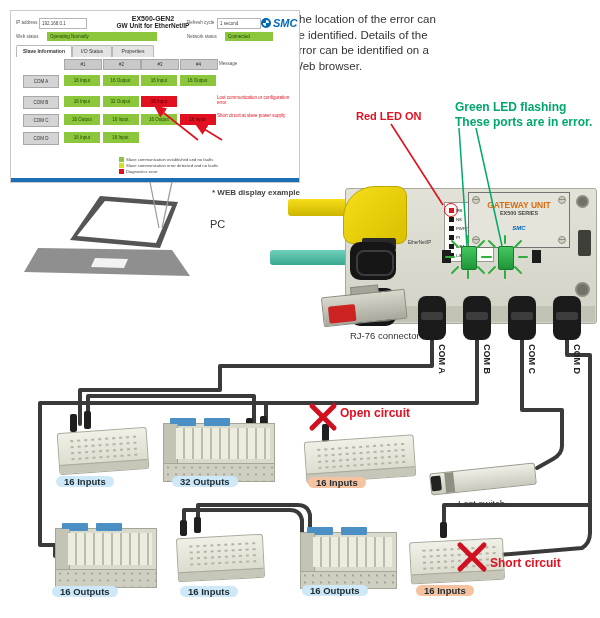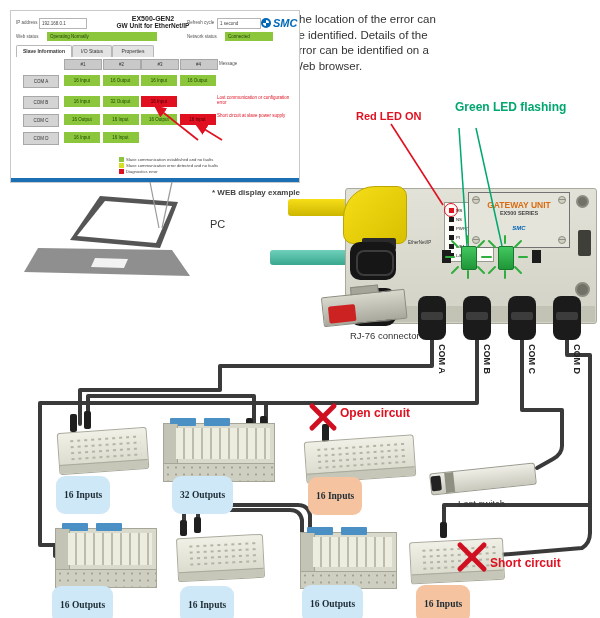--- a/index.html
+++ b/index.html
@@ -77,21 +77,21 @@
   .io .lip{position:absolute;left:0;bottom:0;width:100%;height:8px;background:#c7c7b9;border-top:1px solid #a9a99c;}
   .pin{position:absolute;width:7px;height:18px;background:#1f1f1f;border-radius:2px;z-index:2;}
   .manifold{position:absolute;background:#d9d9cc;border:1px solid #a5a598;z-index:2;}
   .manifold .slats{position:absolute;left:12px;top:4px;right:4px;height:55%;
       background:repeating-linear-gradient(90deg,#ececdf 0 7px,#bcbcae 7px 9px);}
   .manifold .mtab{position:absolute;left:6px;top:-6px;width:26px;height:8px;background:#4a90c4;border-radius:1px;}
   .manifold .mtab2{position:absolute;left:40px;top:-6px;width:26px;height:8px;background:#4a90c4;border-radius:1px;}
   .manifold .mbase{position:absolute;left:0;bottom:0;width:100%;height:30%;background:#cfcfc1;border-top:1px solid #a5a598;
       background-image:radial-gradient(#9f9f92 1px,transparent 1.4px);background-size:8px 7px;}
   .endcap{position:absolute;left:0;top:0;width:13px;height:100%;background:#c4c4b6;border-right:1px solid #a5a598;}
-  .badge{position:absolute;padding:14px 8px;border-radius:9px;font-size:9.5px;font-weight:bold;color:#1c2b33;z-index:3;white-space:nowrap;font-family:Liberation Serif, serif;}
+  .badge{position:absolute;padding:0 8px;border-radius:9px;font-size:9.5px;font-weight:bold;color:#1c2b33;z-index:3;white-space:nowrap;}
   #autosw{left:430px;top:468px;width:104px;height:20px;transform:rotate(-6deg);background:linear-gradient(#eeeee6,#c9c9bd);
           border:1px solid #9a9a8e;border-radius:3px;z-index:2;}
   #autosw .cap{position:absolute;left:0;top:2px;width:10px;height:15px;background:#222;border-radius:2px;}
   #autosw .band{position:absolute;left:14px;top:0;width:9px;height:100%;background:#8f8f82;}
   svg{position:absolute;left:0;top:0;pointer-events:none;}
 </style>
 </head>
 <body>
 
 <div id="stage">
@@ -264,20 +264,21 @@
     </div>
 
     <div class="blubar"></div>
   </div>
 
   <div class="note abs" style="left:212px;top:188px;z-index:4">* WEB display example</div>
 
   <div class="redtxt abs" style="left:356px;top:110px;font-size:11px;z-index:5">Red LED ON</div>
   <div class="abs greentxt" style="left:455px;top:100px;z-index:5">
     <div>Green LED flashing</div>
+    <div>These ports are in error.</div>
   </div>
 
   <div class="pin" style="left:70px;top:414px"></div>
   <div class="pin" style="left:84px;top:411px"></div>
   <div class="io" style="left:58px;top:430px;width:88px;height:40px;transform:rotate(-4deg)">
     <div class="dots"></div>
       <div class="lip"></div>
   </div>
   <div class="badge" style="left: 56px; top: 476px; background: rgb(207, 232, 247);">16 Inputs</div>
 

